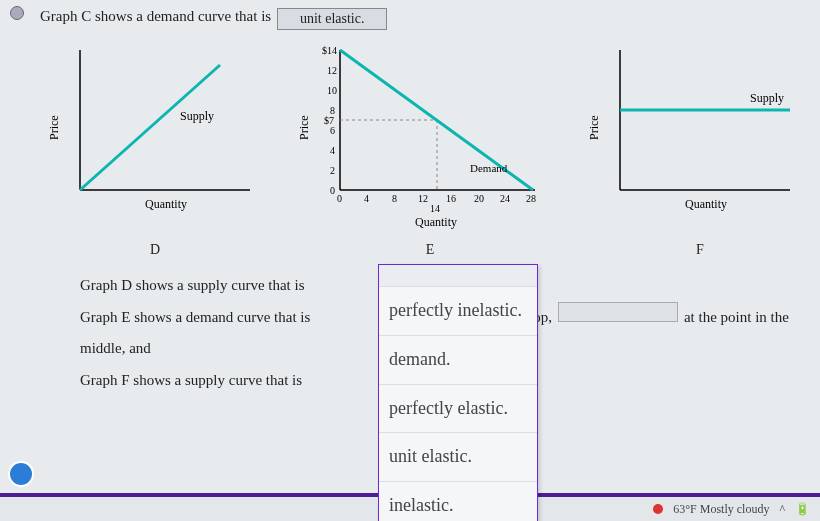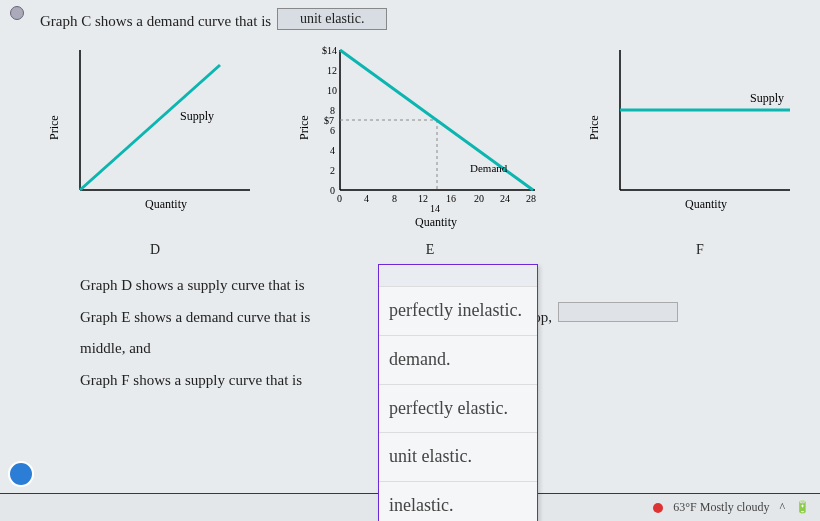--- a/index.html
+++ b/index.html
@@ -22,21 +22,21 @@
     width: 14px;
     height: 14px;
     border-radius: 50%;
     background: #aab;
     border: 1px solid #667;
   }
   .q-line {
     font-size: 15px;
     margin-bottom: 10px;
     display: flex;
-    align-items: flex-end;
+    align-items: flex-start;
     gap: 6px;
   }
   .answer-box {
     display: inline-block;
     border: 1px solid #888;
     background: #d7dde2;
     padding: 2px 14px;
     font-size: 14px;
     min-width: 110px;
     text-align: center;
@@ -87,21 +87,21 @@
     background: #dfe3e7;
     width: 120px;
     height: 20px;
     vertical-align: middle;
   }
   .taskbar {
     position: absolute;
     bottom: 0; left: 0; right: 0;
     height: 28px;
     background: #e4e7ea;
-    border-top: 1px solid #4c1d95;
+    border-top: 4px solid #4c1d95;
     display: flex;
     align-items: center;
     justify-content: flex-end;
     padding: 0 10px;
     font-size: 12px;
     color: #444;
     gap: 10px;
   }
   .weather-dot {
     width: 10px; height: 10px; border-radius: 50%;
@@ -199,20 +199,21 @@
 
   <div class="questions">
     <div class="q-row">
       <span>Graph D shows a supply curve that is</span>
     </div>
     <div class="q-row" style="position:relative;">
       <span>Graph E shows a demand curve that is</span>
       <span style="width:170px;"></span>
       <span>at the top,</span>
       <span class="blank-box"></span>
+      <span>at the point in the</span>
     </div>
     <div class="q-row">
       <span>middle, and</span>
     </div>
     <div class="q-row">
       <span>Graph F shows a supply curve that is</span>
     </div>
 
     <div class="dropdown-open">
       <div class="opt placeholder"></div>

